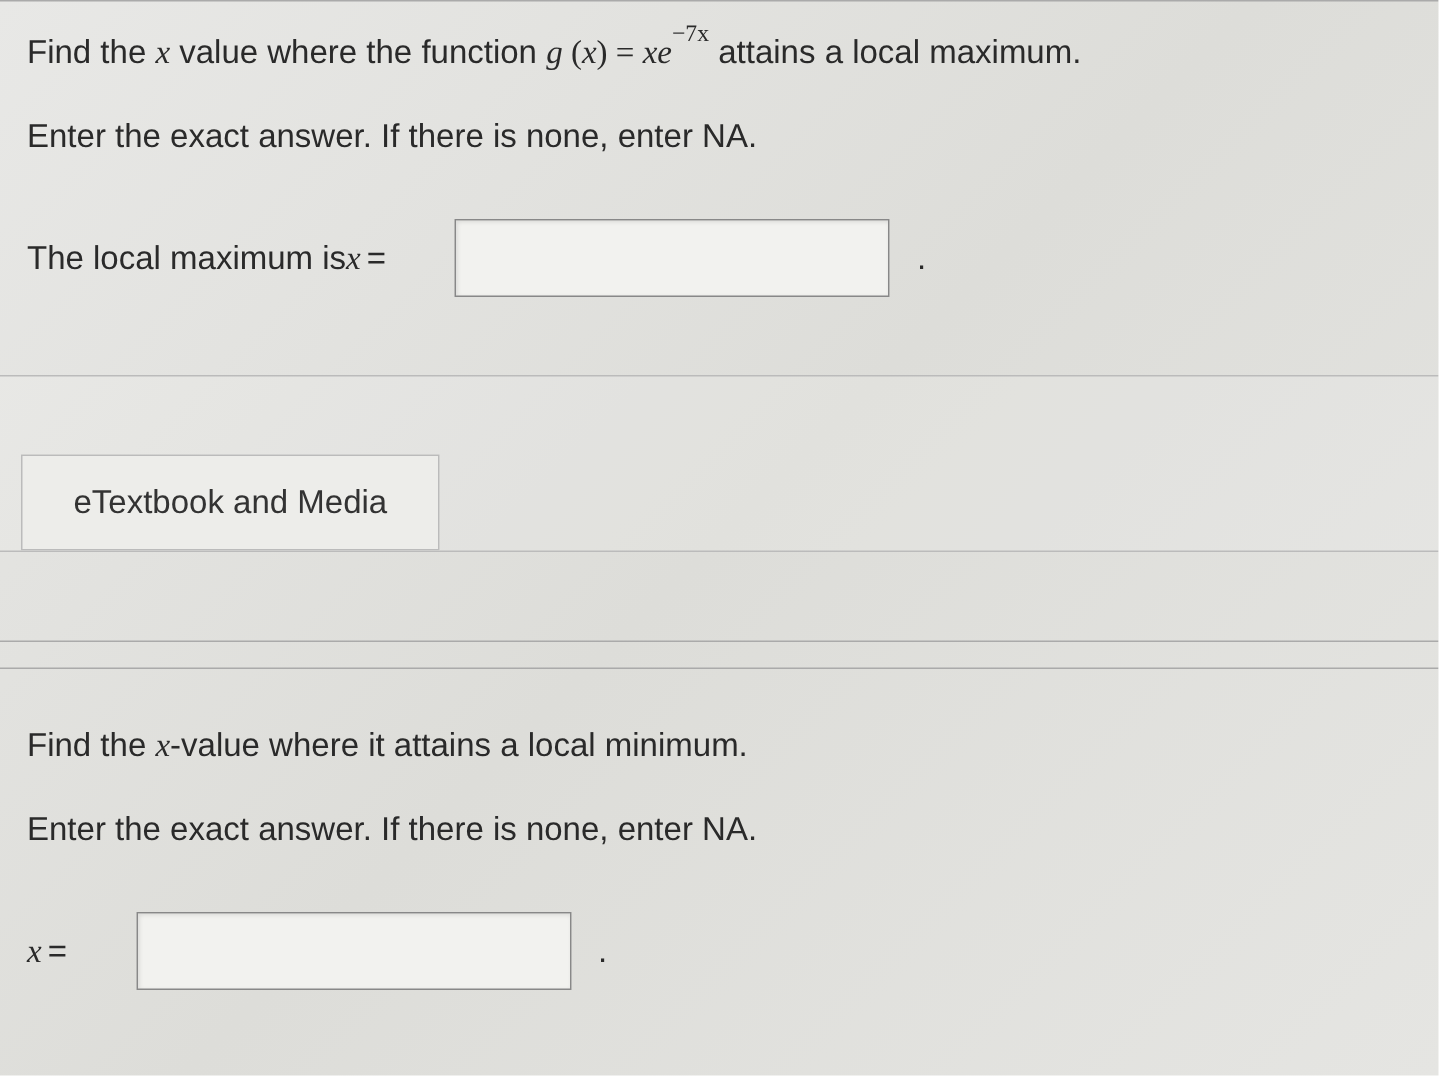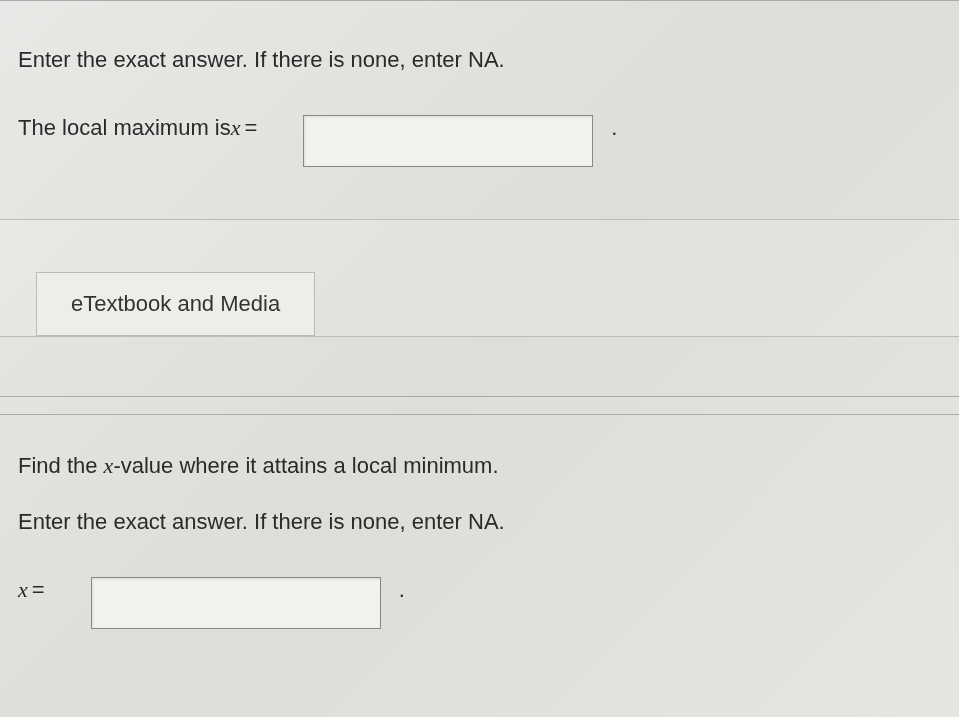--- a/index.html
+++ b/index.html
@@ -20,21 +20,21 @@
       color: #2a2a2a;
       line-height: 1.35;
     }
     .sub {
       font-size: 22px;
       margin-top: 28px;
       color: #2a2a2a;
     }
     .answer-row {
       display: flex;
-      align-items: flex-start;
+      align-items: center;
       margin-top: 42px;
       font-size: 22px;
       color: #2a2a2a;
     }
     .math-var { font-style: italic; font-family: Georgia, "Times New Roman", serif; }
     .equals { margin: 0 8px 0 4px; }
     .answer-input {
       width: 290px;
       height: 52px;
       border: 1px solid #888;
@@ -51,38 +51,41 @@
       border: 1px solid #bbb;
       background: #ededea;
       padding: 18px 34px;
       font-size: 22px;
       color: #333;
       cursor: pointer;
     }
     .etextbook-row {
       border-top: 1px solid #bbb;
       border-bottom: 1px solid #bbb;
-      padding-left: 36px;
+      padding-left: 14px;
       background: rgba(255,255,255,0.12);
     }
     .etextbook-row-inner { padding: 0; }
     .gap { height: 60px; border-bottom: 1px solid #aaa; }
     .gap2 { height: 18px; border-bottom: 1px solid #aaa; }
     .section2 { padding: 36px 14px 0 18px; }
     sup { font-size: 0.72em; position: relative; top: -0.45em; }
     .fn { font-style: italic; font-family: Georgia, "Times New Roman", serif; }
     .eq { font-family: Georgia, "Times New Roman", serif; }
     .top-rule { border-top: 1px solid #aaa; height: 0; }
   </style>
 </head>
 <body>
 
 <div class="top-rule"></div>
 
 <div class="section1">
+  <p class="prompt">
+    <span>Find the </span><span class="math-var">x</span><span> value where the function </span><span class="fn">g</span><span class="eq"> (</span><span class="math-var">x</span><span class="eq">) = </span><span class="math-var">x</span><span class="math-var">e</span><sup><span class="eq">−7x</span></sup><span> attains a local maximum.</span>
+  </p>
   <p class="sub">Enter the exact answer. If there is none, enter NA.</p>
   <div class="answer-row">
     <span>The local maximum is </span>
     <span class="math-var">x</span>
     <span class="equals"> =</span>
     <input type="text" class="answer-input" style="">
     <span class="period">.</span>
   </div>
 </div>
 

